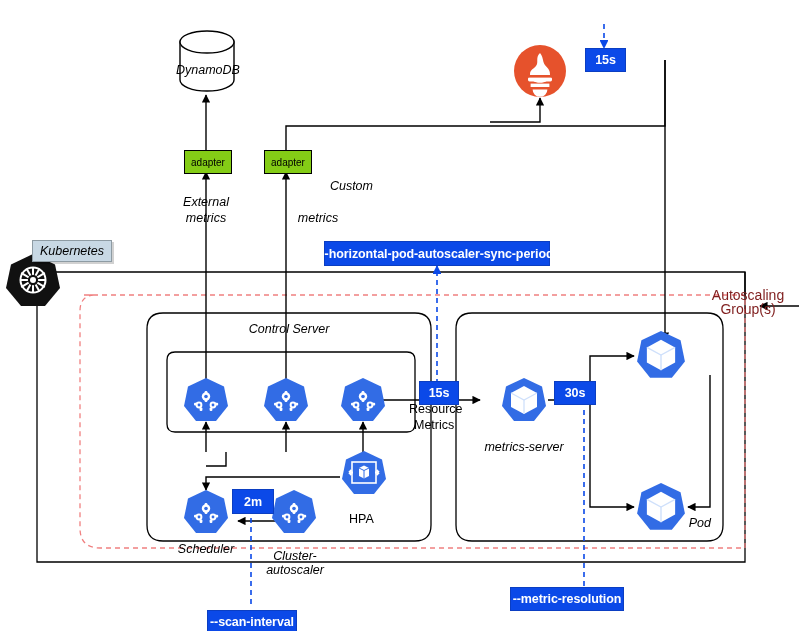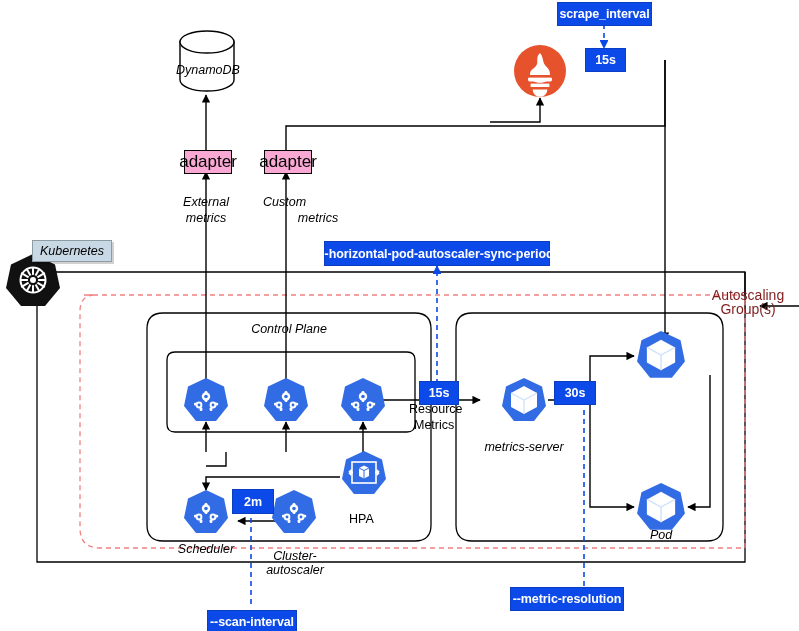--- a/index.html
+++ b/index.html
@@ -5,22 +5,22 @@
   html,body{margin:0;padding:0;background:#ffffff;}
   body{width:799px;height:631px;position:relative;overflow:hidden;
        font-family:"Liberation Sans","DejaVu Sans",sans-serif;}
   #stage{position:absolute;left:0;top:0;width:799px;height:631px;}
   svg#canvas{position:absolute;left:0;top:0;width:799px;height:631px;}
   .lbl{position:absolute;font-size:12.5px;color:#000;white-space:nowrap;line-height:1.15;}
   .lbl.c{text-align:center;font-style:italic;}
   .bluebox{position:absolute;background:#0b49e8;border:1px solid #0b3ec2;color:#fff;
            font-size:12.5px;font-weight:700;display:flex;align-items:center;justify-content:center;
            white-space:nowrap;letter-spacing:-0.1px;}
-  .whitebox{position:absolute;background:#f9a8d4;border:1px solid #000;color:#000;
-            font-size:17px;display:flex;align-items:center;justify-content:center;white-space:nowrap;}
+  .whitebox{position:absolute;background:#84cc16;border:1px solid #000;color:#000;
+            font-size:10px;display:flex;align-items:center;justify-content:center;white-space:nowrap;}
   .kbadge{position:absolute;background:#c8d8e4;border:1px solid #8e9ba3;color:#000;
           font-size:12.5px;display:flex;align-items:center;justify-content:center;
           box-shadow:2px 2px 0 rgba(0,0,0,.18);font-style:italic;}
   .redtxt{position:absolute;color:#7f1d1d;font-size:14px;text-align:center;line-height:1.1;white-space:nowrap;}
   .ico{position:absolute;}
 </style>
 </head>
 <body>
 
 <div id="stage">
@@ -133,27 +133,27 @@
       <circle cx="28" cy="27" r="3" fill="#fff"></circle>
     </svg>
   </div>
   <div class="kbadge" style="left:32px;top:240px;width:78px;height:20px;">Kubernetes</div>
 
   <div class="whitebox" style="left:184px;top:150px;width:46px;height:22px;">adapter</div>
   <div class="whitebox" style="left:264px;top:150px;width:46px;height:22px;">adapter</div>
 
   <div class="lbl c" style="left:151px;top:195px;width:110px;text-align:center;">External</div>
   <div class="lbl c" style="left:151px;top:211px;width:110px;text-align:center;">metrics</div>
-  <div class="lbl c" style="left:263px;top:195px;width:110px;text-align:left;">Custom</div>
+  <div class="lbl c" style="left:263px;top:179px;width:110px;text-align:right;">Custom</div>
   <div class="lbl c" style="left:263px;top:211px;width:110px;text-align:center;">metrics</div>
 
   <div class="lbl" style="left:409px;top:402px;">Resource</div>
   <div class="lbl" style="left:414px;top:418px;">Metrics</div>
 
-  <div class="lbl c" style="left:189px;top:322px;width:200px;text-align:center;">Control Plane</div>
+  <div class="lbl c" style="left:189px;top:322px;width:200px;text-align:center;">Control Server</div>
 
   <div class="ico" style="left:183px;top:377px;width:46px;height:46px;">
     <svg viewBox="0 0 46 46" width="46" height="46">
       <path d="M23 1 L41 9.5 L45 29 L33 44 L13 44 L1 29 L5 9.5 Z" fill="#326ce5"></path>
       <g fill="#fff">
         <circle cx="23" cy="19.5" r="4.2"></circle>
           <circle cx="16" cy="28" r="3.4"></circle>
           <circle cx="30" cy="28" r="3.4"></circle>
         <rect x="21.6" y="14" width="2.8" height="4" rx="1"></rect>
           <rect x="21.6" y="21" width="2.8" height="4" rx="1"></rect>
@@ -291,26 +291,25 @@
   </div>
 
   <div class="ico" style="left:636px;top:482px;width:50px;height:50px;">
     <svg viewBox="0 0 46 46" width="50" height="50">
       <path d="M23 1 L41 9.5 L45 29 L33 44 L13 44 L1 29 L5 9.5 Z" fill="#326ce5"></path>
       <path d="M23 9 L36 16 L36 30 L23 37 L10 30 L10 16 Z" fill="#fff"></path>
       <path d="M10 16 L23 23 L36 16" fill="none" stroke="#cfe0fb" stroke-width="1.3"></path>
       <path d="M23 23 L23 37" stroke="#cfe0fb" stroke-width="1.3"></path>
     </svg>
   </div>
-  <div class="lbl c" style="left:611px;top:528px;width:100px;text-align:center;">Pod</div>
+  <div class="lbl c" style="left:611px;top:516px;width:100px;text-align:right;">Pod</div>
 
   <div class="redtxt" style="left:696px;top:288px;width:104px;">Autoscaling</div>
   <div class="redtxt" style="left:696px;top:302px;width:104px;">Group(s)</div>
 
-  <div class="bluebox" style="left:557px;top:2px;width:93px;height:22px;">scrape_interval</div>
   <div class="bluebox" style="left:324px;top:241px;width:224px;height:23px;">--horizontal-pod-autoscaler-sync-period</div>
   <div class="bluebox" style="left:207px;top:610px;width:88px;height:21px;">--scan-interval</div>
   <div class="bluebox" style="left:510px;top:587px;width:112px;height:22px;">--metric-resolution</div>
 
   <div class="bluebox" style="left:585px;top:48px;width:39px;height:22px;">15s</div>
   <div class="bluebox" style="left:419px;top:381px;width:38px;height:22px;">15s</div>
   <div class="bluebox" style="left:554px;top:381px;width:40px;height:22px;">30s</div>
   <div class="bluebox" style="left:232px;top:489px;width:40px;height:23px;">2m</div>
 
 </div>

